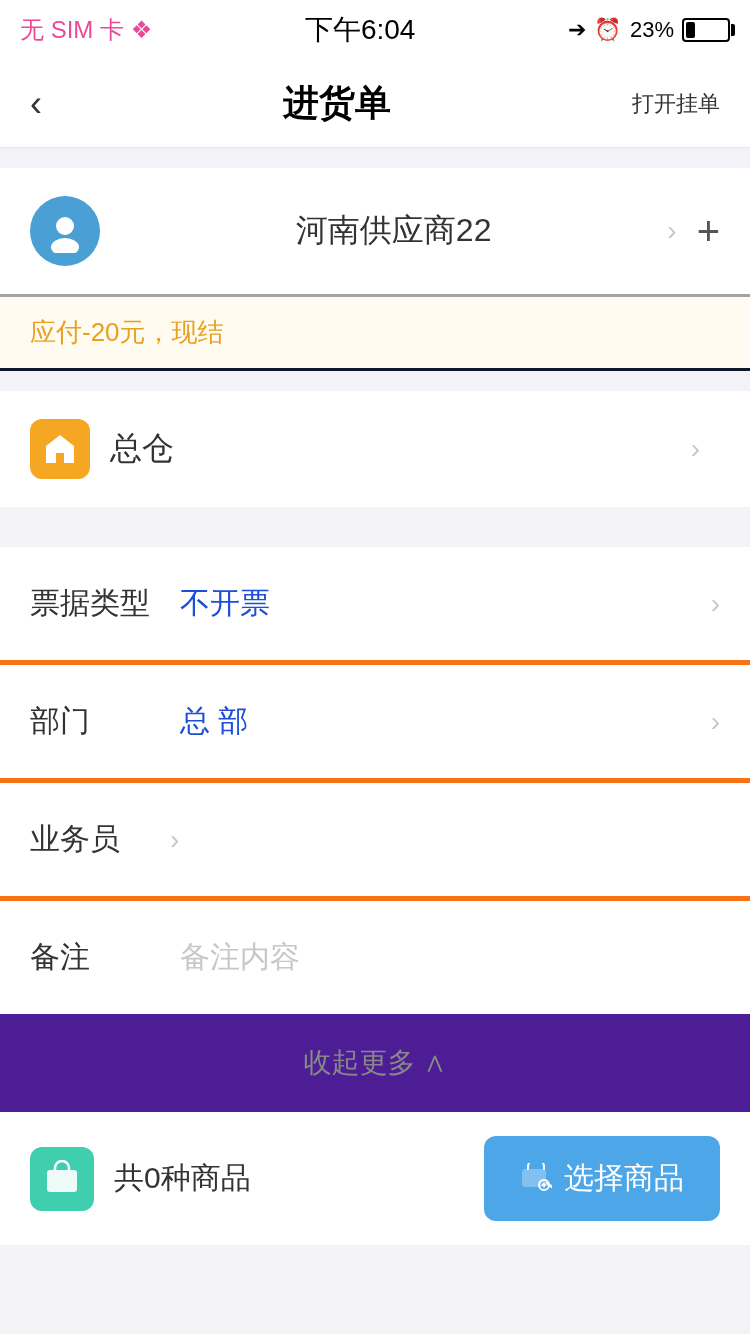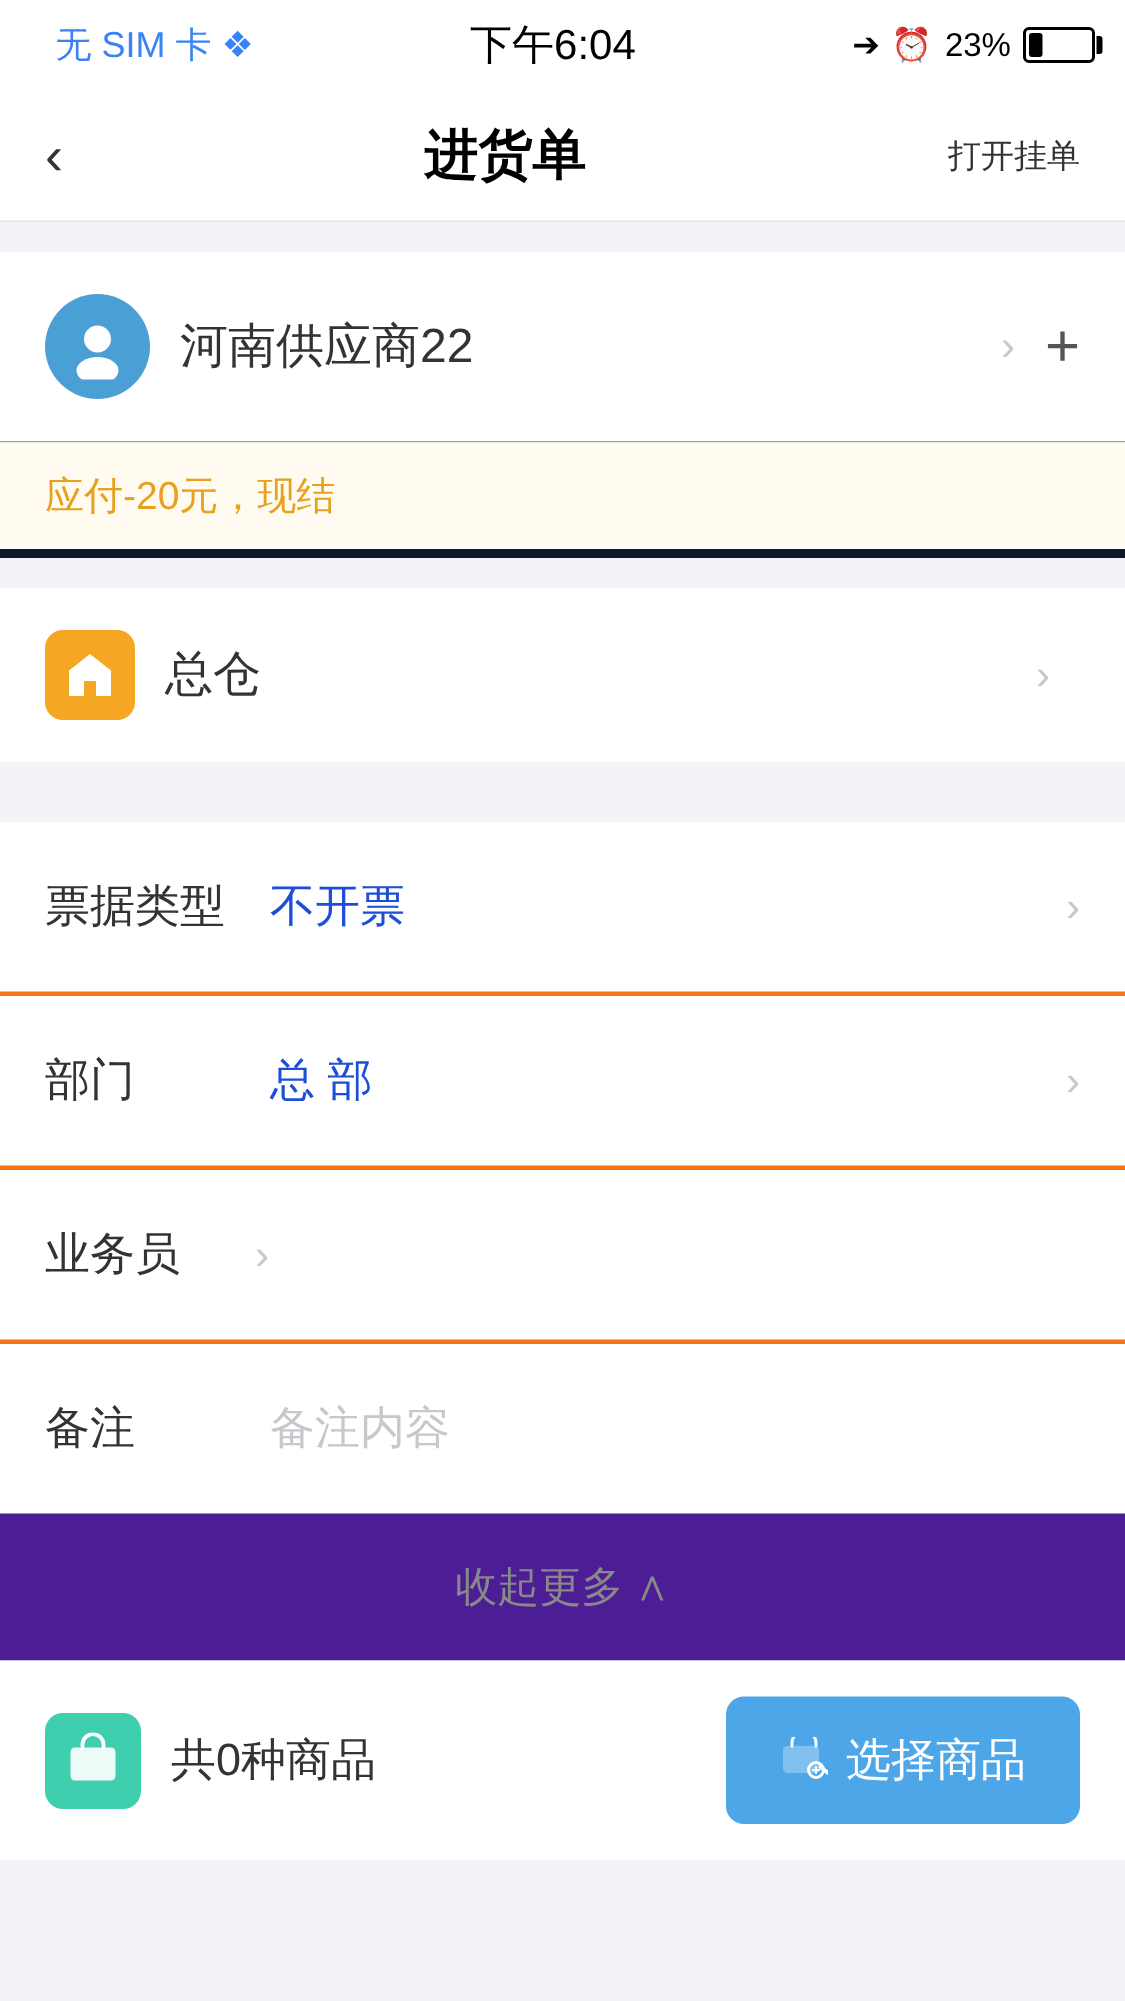--- a/index.html
+++ b/index.html
@@ -18,22 +18,21 @@
       height: 60px;
       background: #fff;
       display: flex;
       align-items: center;
       justify-content: space-between;
       padding: 0 20px;
     }
     .status-left {
       font-size: 24px;
       font-weight: 500;
-      color: #3b82f6;
-      margin-left: 17px;
+      color: #ec4899;
     }
     .status-center {
       font-size: 28px;
       font-weight: 500;
       color: #000;
     }
     .status-right {
       display: flex;
       align-items: center;
       gap: 8px;
@@ -106,21 +105,22 @@
       background: #fff;
       margin-bottom: 0;
     }
 
     
     .supplier-row {
       display: flex;
       align-items: center;
       padding: 28px 30px;
       background: #fff;
-      border-bottom: 1px solid #a3a3a3;
+      border-bottom: 3px solid #a3a3a3;
+      text-align: center;
     }
     .supplier-avatar {
       width: 70px;
       height: 70px;
       border-radius: 50%;
       background: #4a9fd4;
       display: flex;
       align-items: center;
       justify-content: center;
       margin-right: 20px;
@@ -144,21 +144,21 @@
       font-size: 40px;
       color: #555;
       font-weight: 300;
       cursor: pointer;
     }
 
     
     .notice-banner {
       background: #fffbf0;
       padding: 18px 30px;
-      border-bottom: 6px solid #0f172a;
+      border-bottom: 3px solid #0f172a;
     }
     .notice-text {
       font-size: 26px;
       color: #e8a020;
     }
 
     
     .warehouse-row {
       display: flex;
       align-items: center;
@@ -184,21 +184,21 @@
 
     
     .form-section {
       background: #fff;
       margin-top: 20px;
     }
     .form-row {
       display: flex;
       align-items: center;
       padding: 36px 30px;
-      border-bottom: 3px solid #f97316;
+      border-bottom: 5px solid #f97316;
       min-height: 100px;
       cursor: pointer;
     }
     .form-row:last-child {
       border-bottom: none;
     }
     .form-label {
       font-size: 30px;
       color: #333;
       width: 130px;

